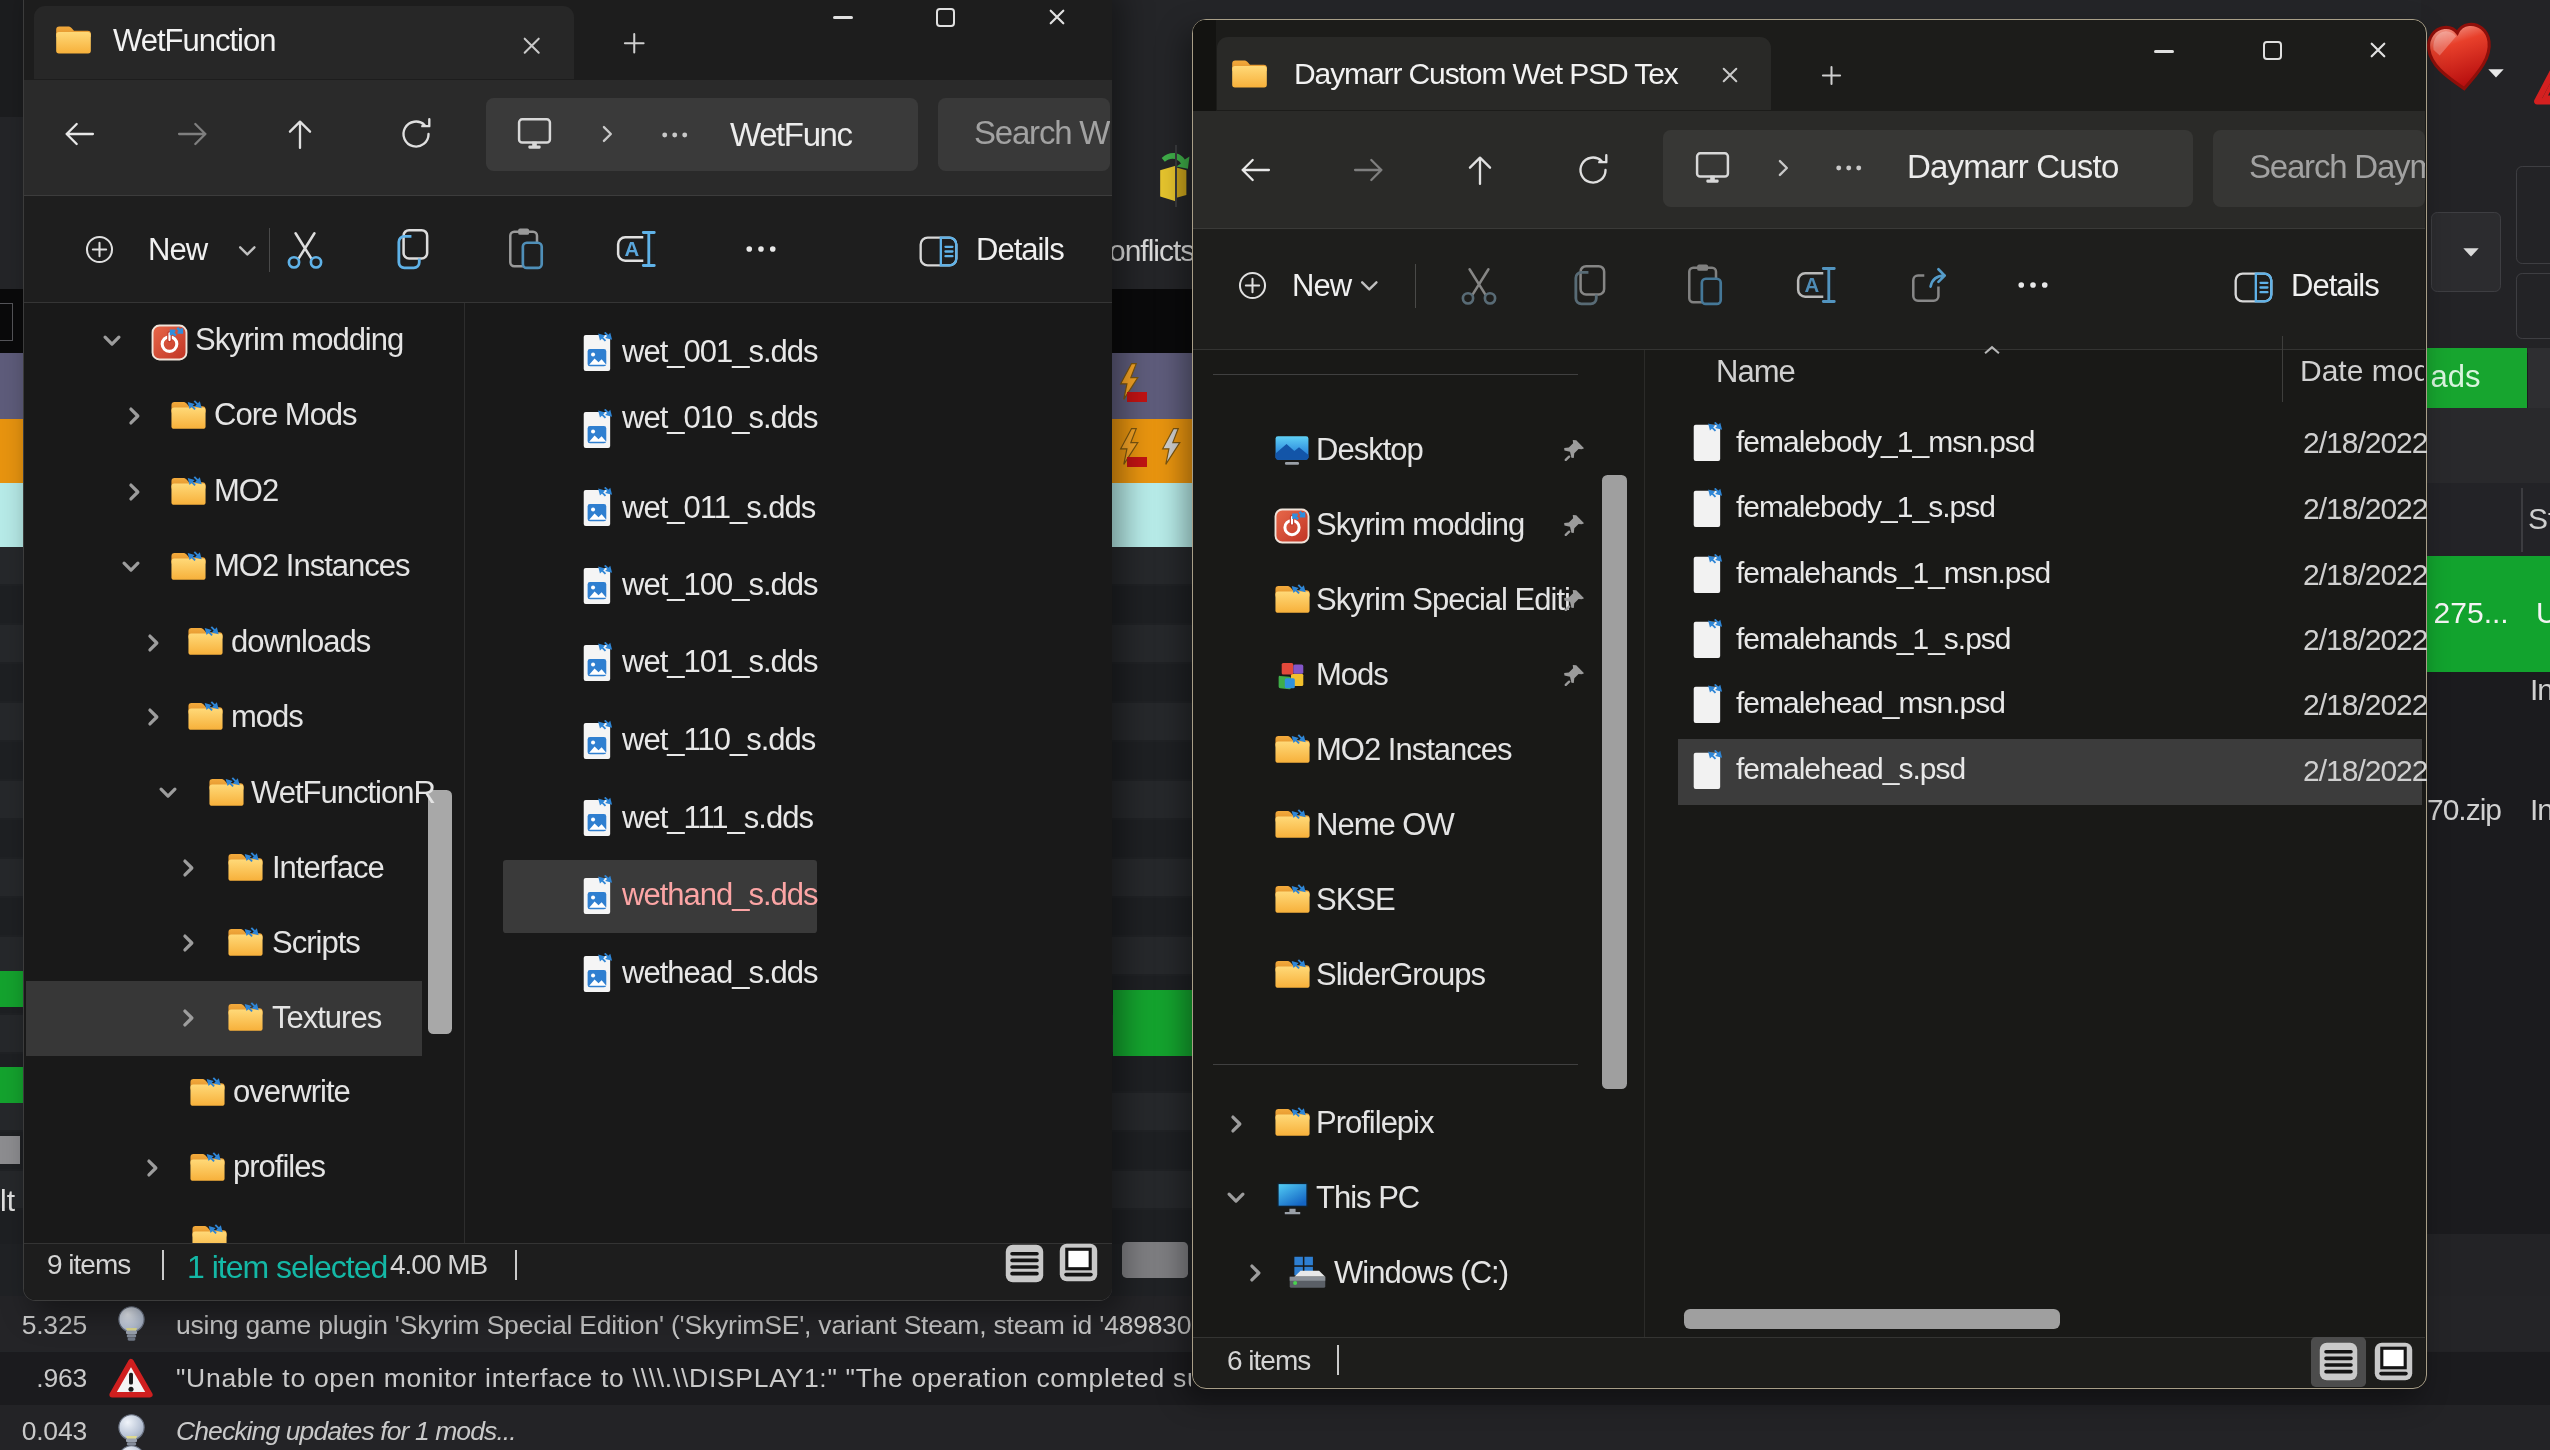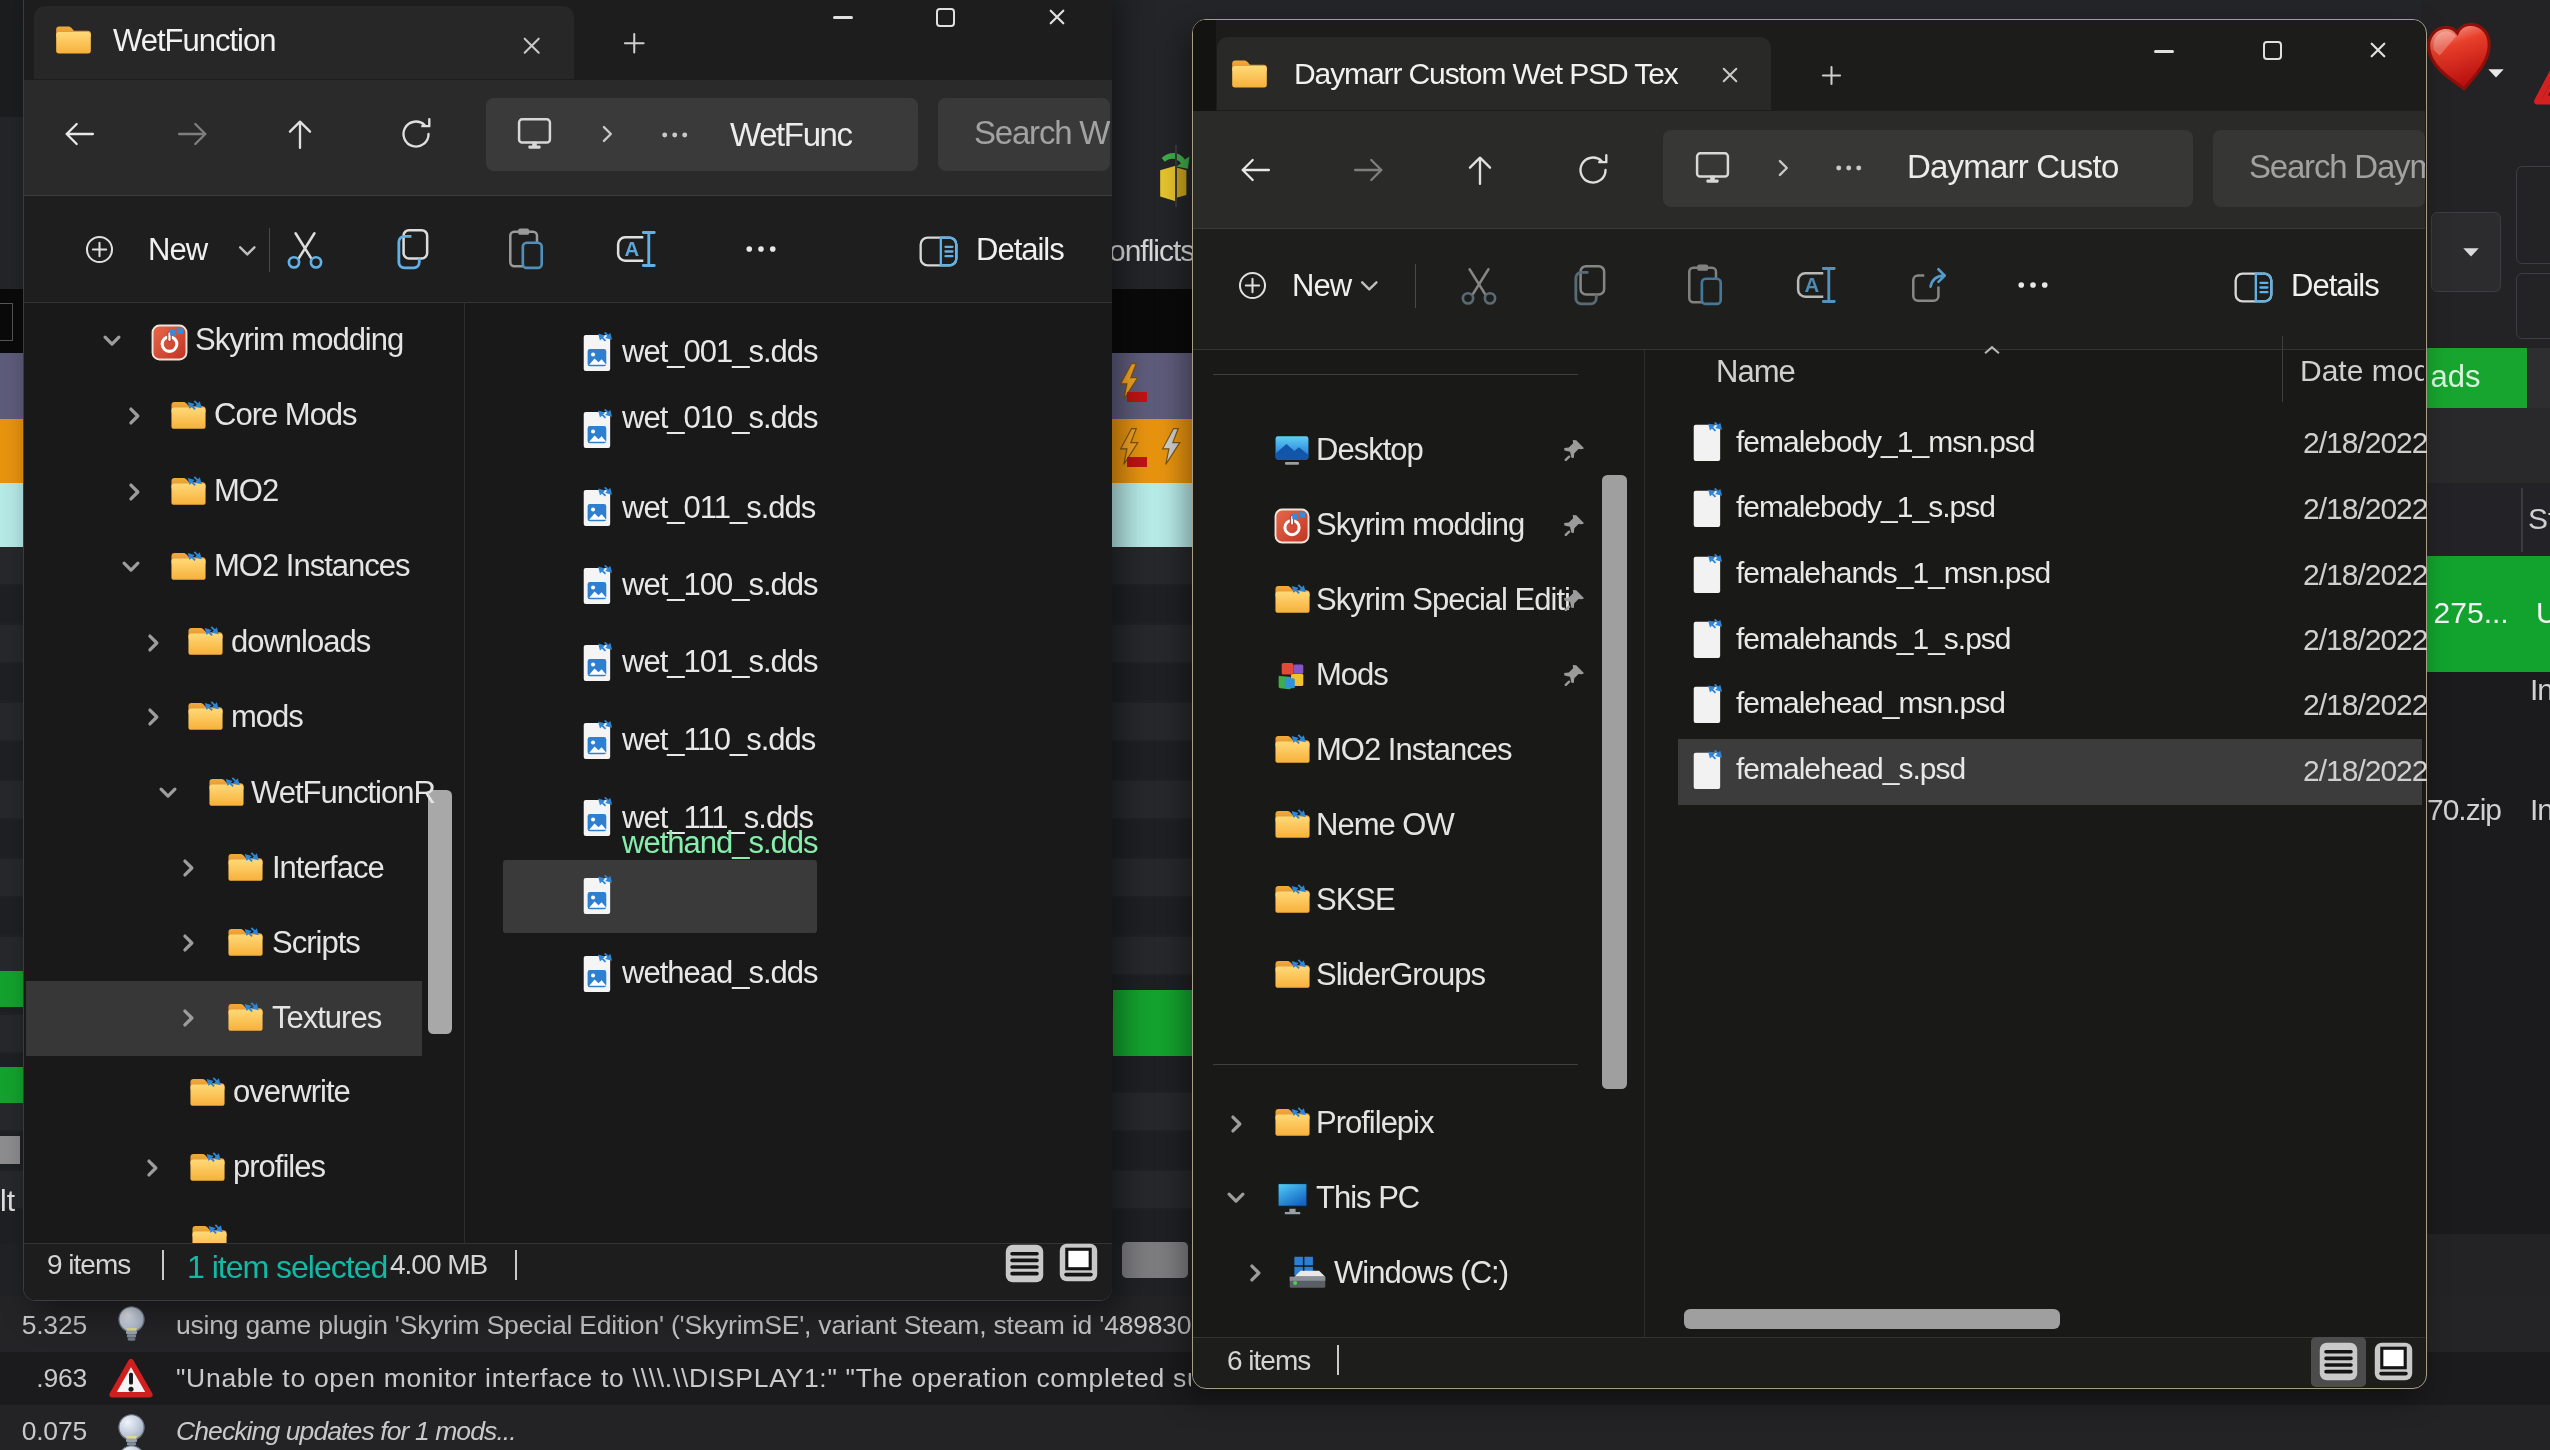--- a/index.html
+++ b/index.html
@@ -122,21 +122,21 @@
   </div>
 <div style="position:absolute;left:0;top:1363px;width:87px;height:31px;text-align:right;"><span style="font-size:26.5px;color:#c9c9c9;letter-spacing:-0.2px;">.963</span></div>
 <div style="position:absolute;left:109px;top:1357px;width:44px;height:44px;"><svg width="44" height="44" viewBox="0 0 56 56">
       <path d="M28 6 L52 48 H4z" fill="#f4f4f4" stroke="#cf1f1f" stroke-width="7" stroke-linejoin="round"></path>
       <rect x="25.5" y="20" width="5" height="15" rx="2" fill="#1a1a1a"></rect>
       <circle cx="28" cy="41" r="3.2" fill="#1a1a1a"></circle>
     </svg></div>
 <div style="position:absolute;left:176px;top:1363px;width:1015px;height:34px;overflow:hidden;">
     <span class="txt" style="font-size:26.5px;color:#c9c9c9;letter-spacing:0.7px;">"Unable to open monitor interface to \\\\.\\DISPLAY1:" "The operation completed succe</span>
   </div>
-<div style="position:absolute;left:0;top:1416px;width:87px;height:31px;text-align:right;"><span style="font-size:26.5px;color:#c9c9c9;letter-spacing:-0.2px;">0.075</span></div>
+<div style="position:absolute;left:0;top:1416px;width:87px;height:31px;text-align:right;"><span style="font-size:26.5px;color:#c9c9c9;letter-spacing:-0.2px;">0.043</span></div>
 <div style="position:absolute;left:111px;top:1410px;width:41px;height:41px;"><svg width="41" height="41" viewBox="0 0 52 52">
       <defs>
         <radialGradient id="bg1" cx="0.35" cy="0.3" r="0.9">
           <stop offset="0" stop-color="#f0f4fa"></stop>
           <stop offset="0.6" stop-color="#b9c4d6"></stop>
           <stop offset="1" stop-color="#8c97ab"></stop>
         </radialGradient>
       </defs>
       <circle cx="26" cy="22" r="16" fill="url(#bg1)" stroke="#6b7383" stroke-width="1.5"></circle>
       <path d="M19 33 h14 l-2 5 h-10z" fill="#ded98f"></path>
@@ -688,21 +688,21 @@
       <rect x="7" y="22" width="24" height="22" rx="3" fill="#2f7fd0"></rect>
       <circle cx="14" cy="29" r="2.6" fill="#fff"></circle>
       <path d="M9 42 l7 -8 5 5 4 -4 6 7z" fill="#fff"></path>
       <g stroke="#2f86d6" stroke-width="2.4" fill="#2f86d6">
         <path d="M29 0.5 l5.5 5.5" fill="none"></path>
         <path d="M36.8 8.3 l-1.3 -5 -3.7 3.7z"></path>
         <path d="M30 11.5 l-5.5 -5.5" fill="none"></path>
         <path d="M22.2 3.7 l1.3 5 3.7 -3.7z"></path>
       </g>
     </svg></div>
-<div class="txt" style="left:622px;top:825px;font-size:31px;letter-spacing:-1px;color:#86efac;">wethand_s.dds</div>
+<div class="txt" style="left:622px;top:877px;font-size:31px;letter-spacing:-1px;color:#fca5a5;">wethand_s.dds</div>
 <div style="position:absolute;left:582px;top:953px;width:33px;height:42px;"><svg width="33" height="42" viewBox="0 0 42 54">
       <rect x="2" y="4" width="34" height="46" rx="2.5" fill="#f5f5f5"></rect>
       <rect x="7" y="22" width="24" height="22" rx="3" fill="#2f7fd0"></rect>
       <circle cx="14" cy="29" r="2.6" fill="#fff"></circle>
       <path d="M9 42 l7 -8 5 5 4 -4 6 7z" fill="#fff"></path>
       <g stroke="#2f86d6" stroke-width="2.4" fill="#2f86d6">
         <path d="M29 0.5 l5.5 5.5" fill="none"></path>
         <path d="M36.8 8.3 l-1.3 -5 -3.7 3.7z"></path>
         <path d="M30 11.5 l-5.5 -5.5" fill="none"></path>
         <path d="M22.2 3.7 l1.3 5 3.7 -3.7z"></path>

